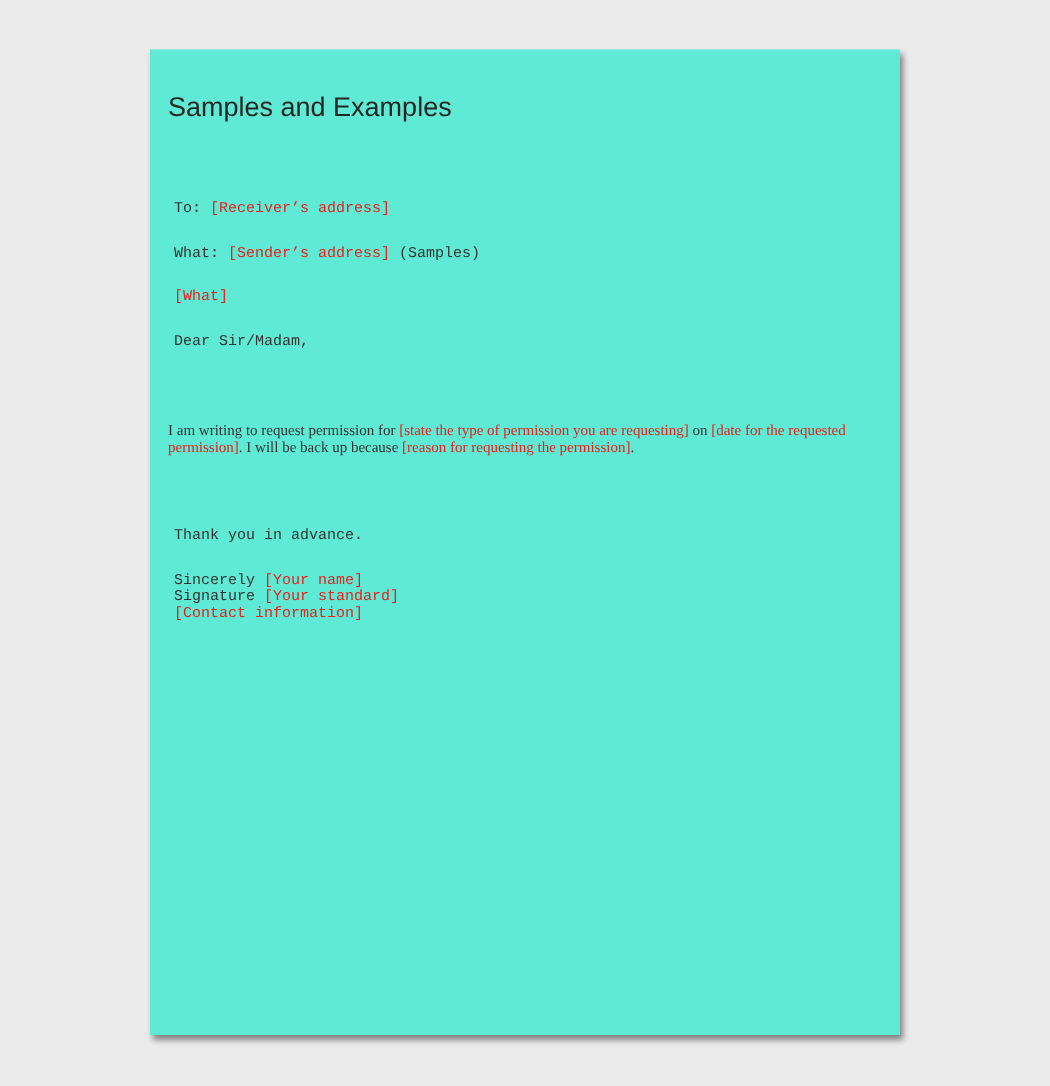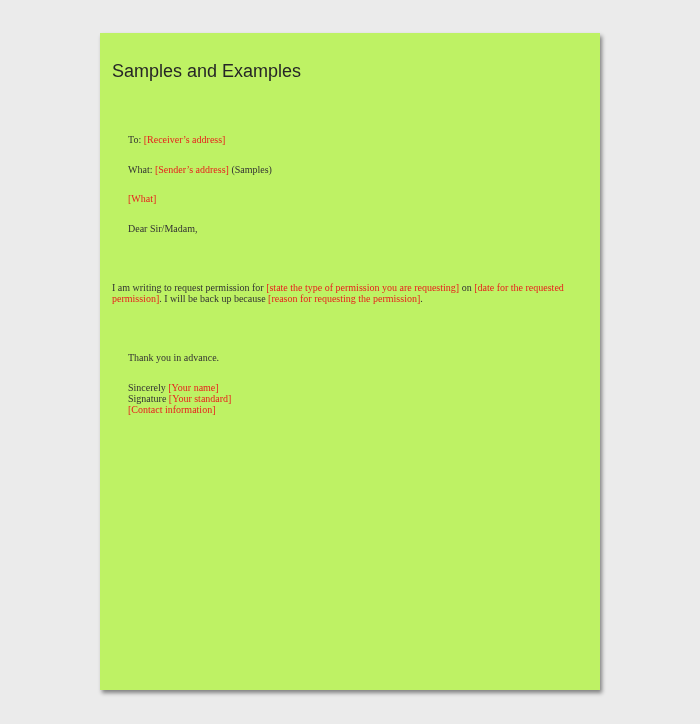--- a/index.html
+++ b/index.html
@@ -12,21 +12,21 @@
       background: #ebebeb;
       position: relative;
       overflow: hidden;
     }
     .page {
       position: absolute;
       left: 100px;
       top: 33px;
       width: 500px;
       height: 657px;
-      background: #bef264;
+      background: #5eead4;
       box-shadow: 2px 3px 4px rgba(0,0,0,0.45);
     }
     .title {
       position: absolute;
       left: 12px;
       top: 28px;
       font-family: "Liberation Sans", sans-serif;
       font-size: 18px;
       color: #262626;
       white-space: nowrap;
@@ -37,22 +37,22 @@
       position: absolute;
       left: 12px;
       top: 68px;
       font-family: "Liberation Serif", serif;
       font-size: 13px;
       color: #333333;
       white-space: nowrap;
     }
     .line {
       position: absolute;
-      left: 28px;
-      font-family: Liberation Serif, serif;
+      left: 16px;
+      font-family: Liberation Mono, monospace;
       font-size: 10px;
       line-height: 11px;
       color: #333333;
       white-space: nowrap;
     }
     .red {
       color: #e8211d;
     }
     .re {
       font-weight: bold;

